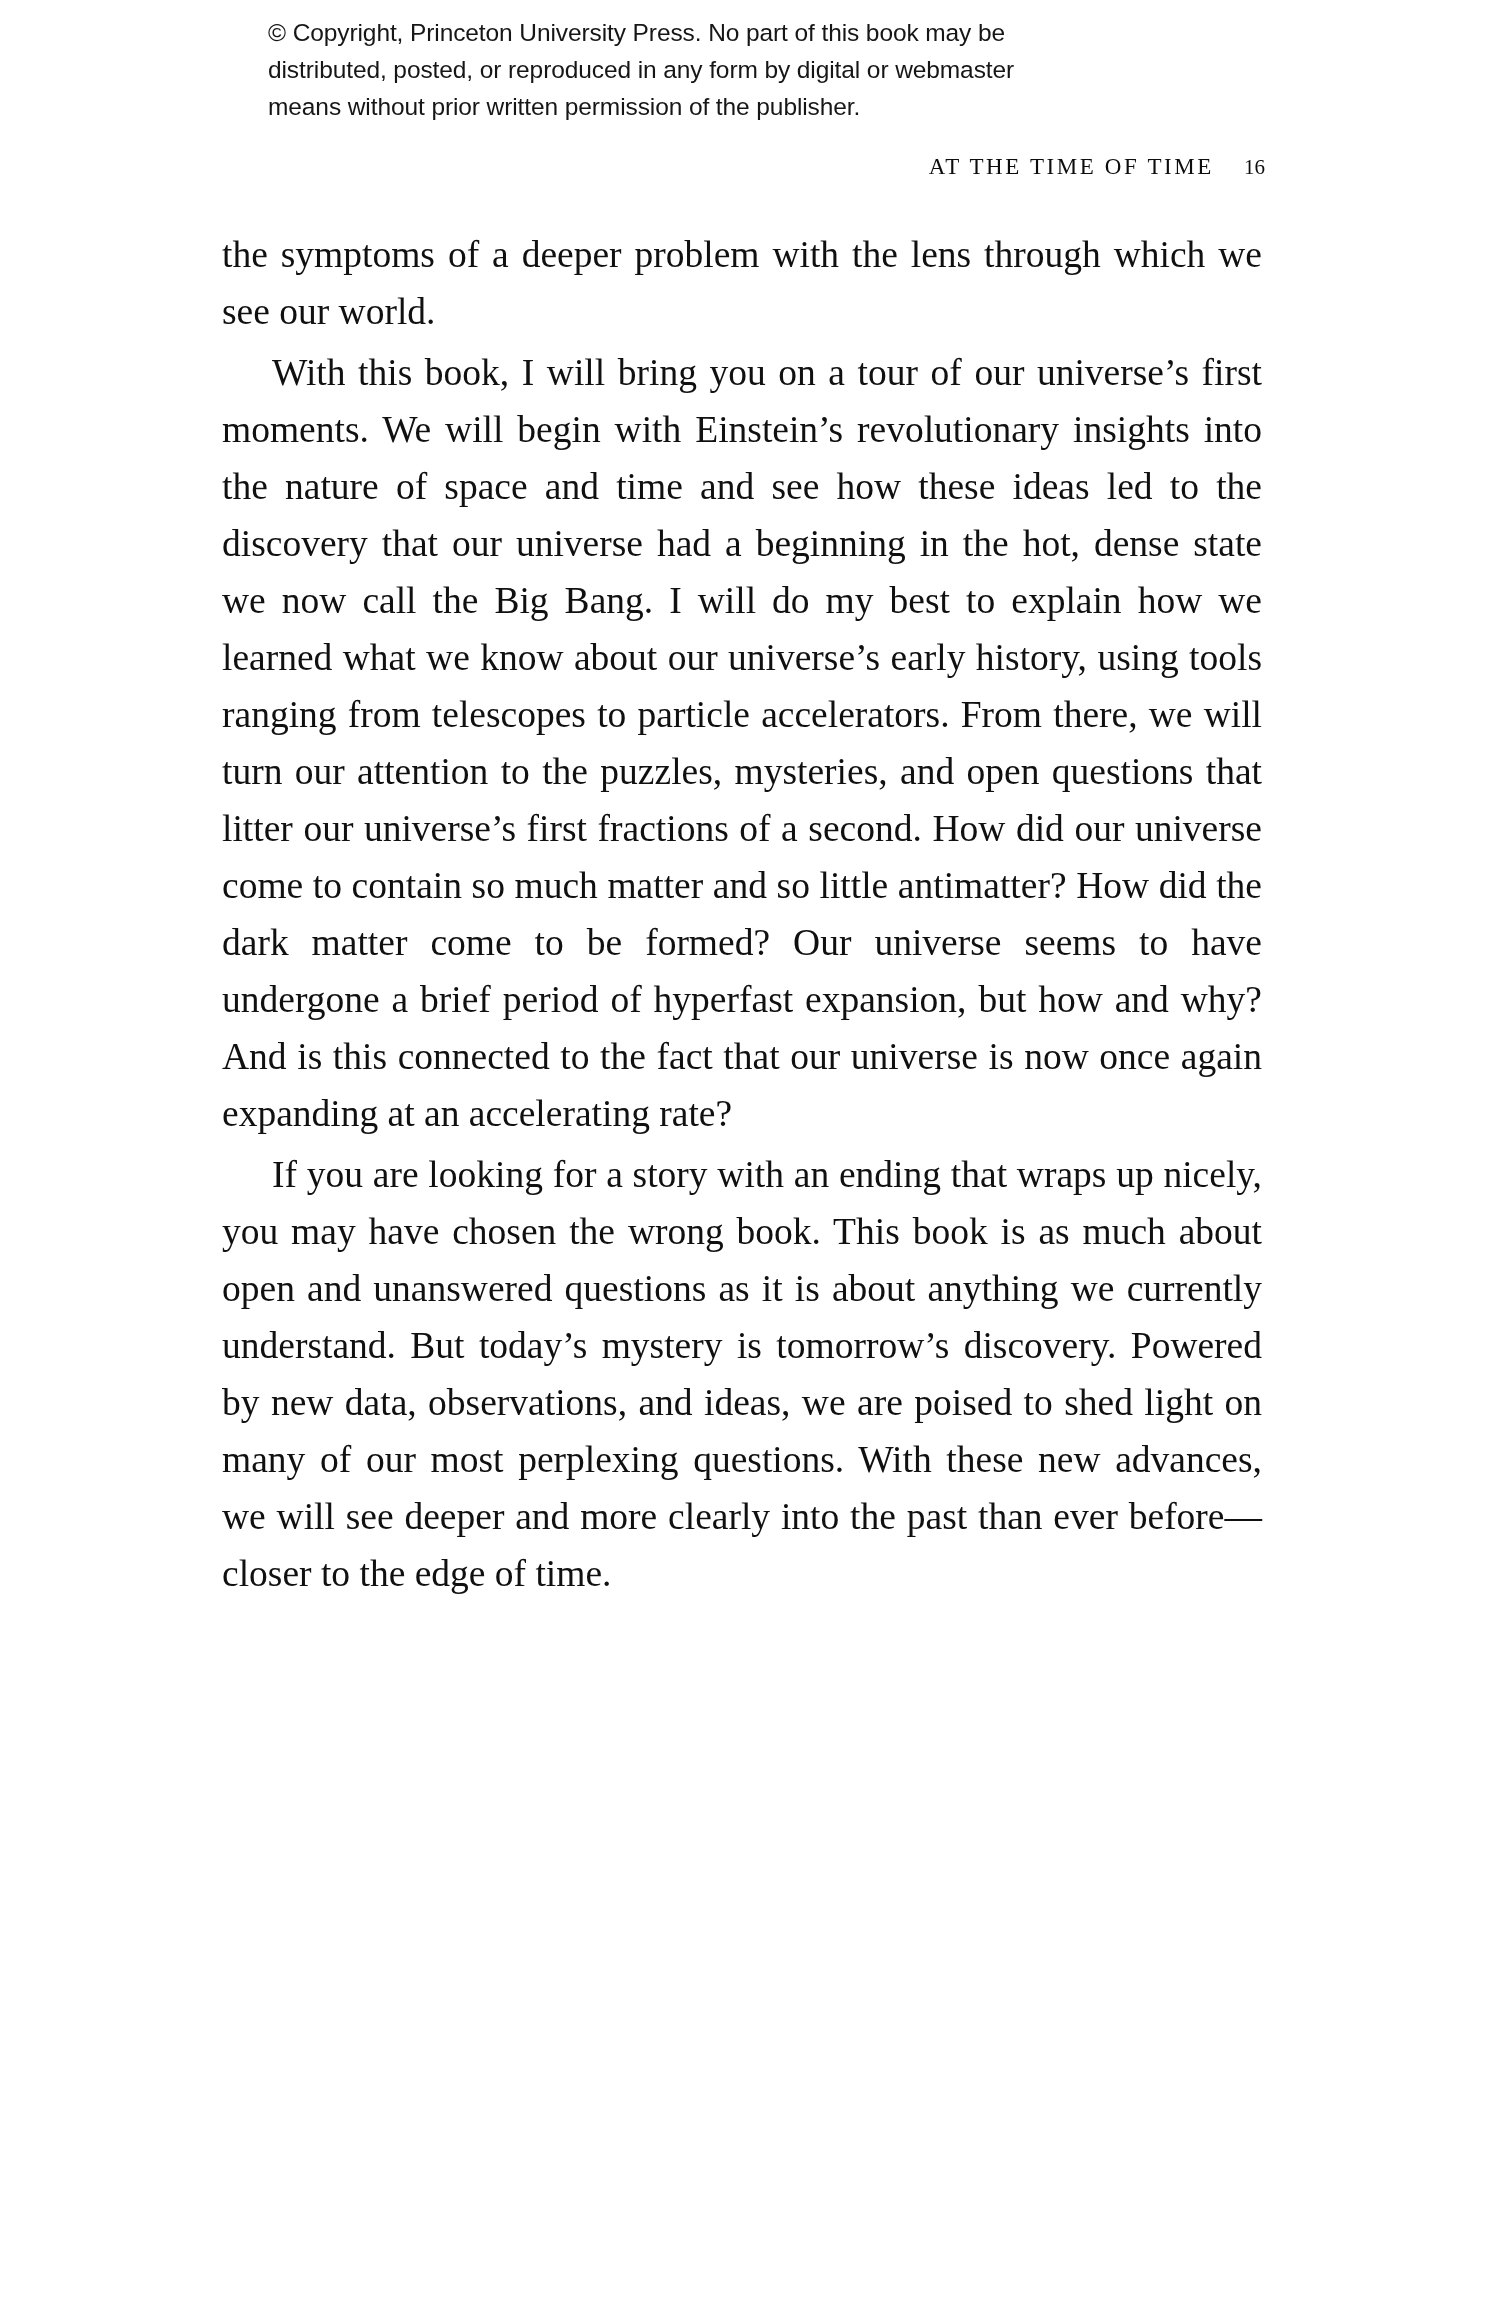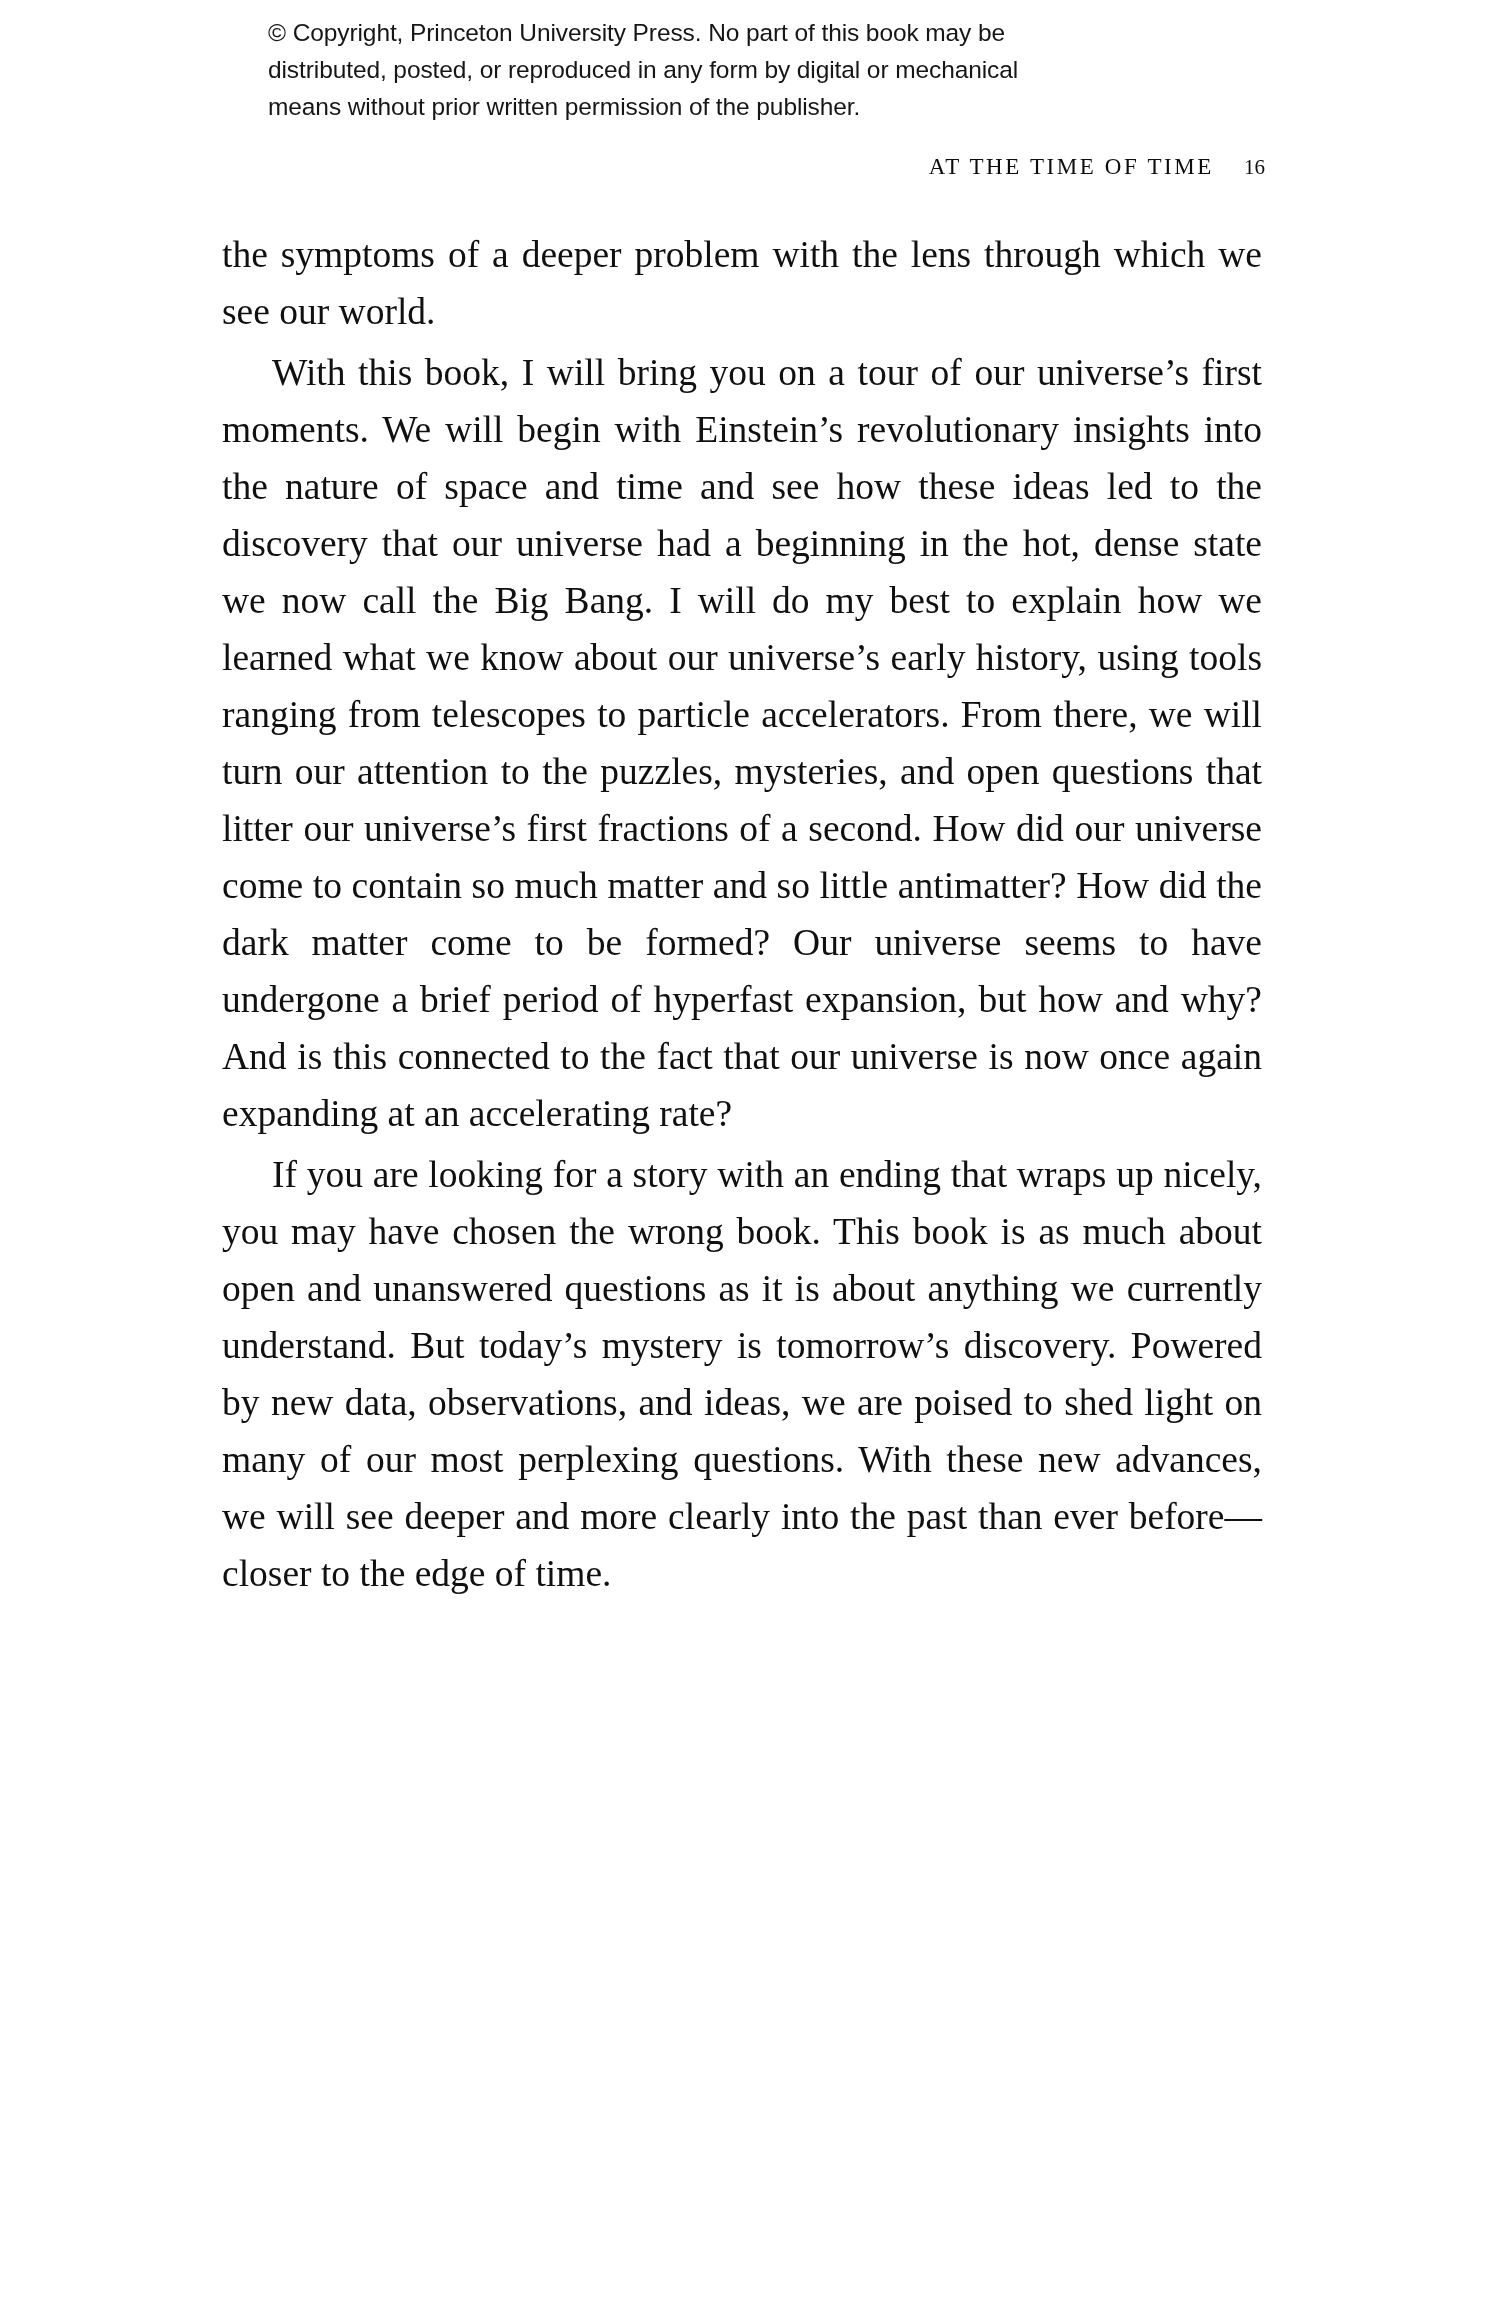--- a/index.html
+++ b/index.html
@@ -90,21 +90,21 @@
     letter-spacing: -0.1px;
   }
 </style>
 </head>
 <body>
 
 <div class="page">
 
   <div class="copyright-notice">
     <span class="cr-line">© Copyright, Princeton University Press. No part of this book may be</span>
-    <span class="cr-line">distributed, posted, or reproduced in any form by digital or mechanical</span>
+    <span class="cr-line">distributed, posted, or reproduced in any form by digital or webmaster</span>
     <span class="cr-line">means without prior written permission of the publisher.</span>
   </div>
 
   <div class="running-head">
     <span class="rh-title">AT THE TIME OF TIME</span><span class="rh-folio">16</span>
   </div>
 
   <div class="body-block">
     <p>the symptoms of a deeper problem with the lens through which we see our world.</p>
     <p class="indent">With this book, I will bring you on a tour of our universe’s first moments. We will begin with Einstein’s revolutionary insights into the nature of space and time and see how these ideas led to the discovery that our universe had a beginning in the hot, dense state we now call the Big Bang. I will do my best to explain how we learned what we know about our universe’s early history, using tools ranging from telescopes to particle accelerators. From there, we will turn our attention to the puzzles, mysteries, and open questions that litter our universe’s first fractions of a second. How did our universe come to contain so much matter and so little antimatter? How did the dark matter come to be formed? Our universe seems to have undergone a brief period of hyperfast expansion, but how and why? And is this connected to the fact that our universe is now once again expanding at an accelerating rate?</p>

